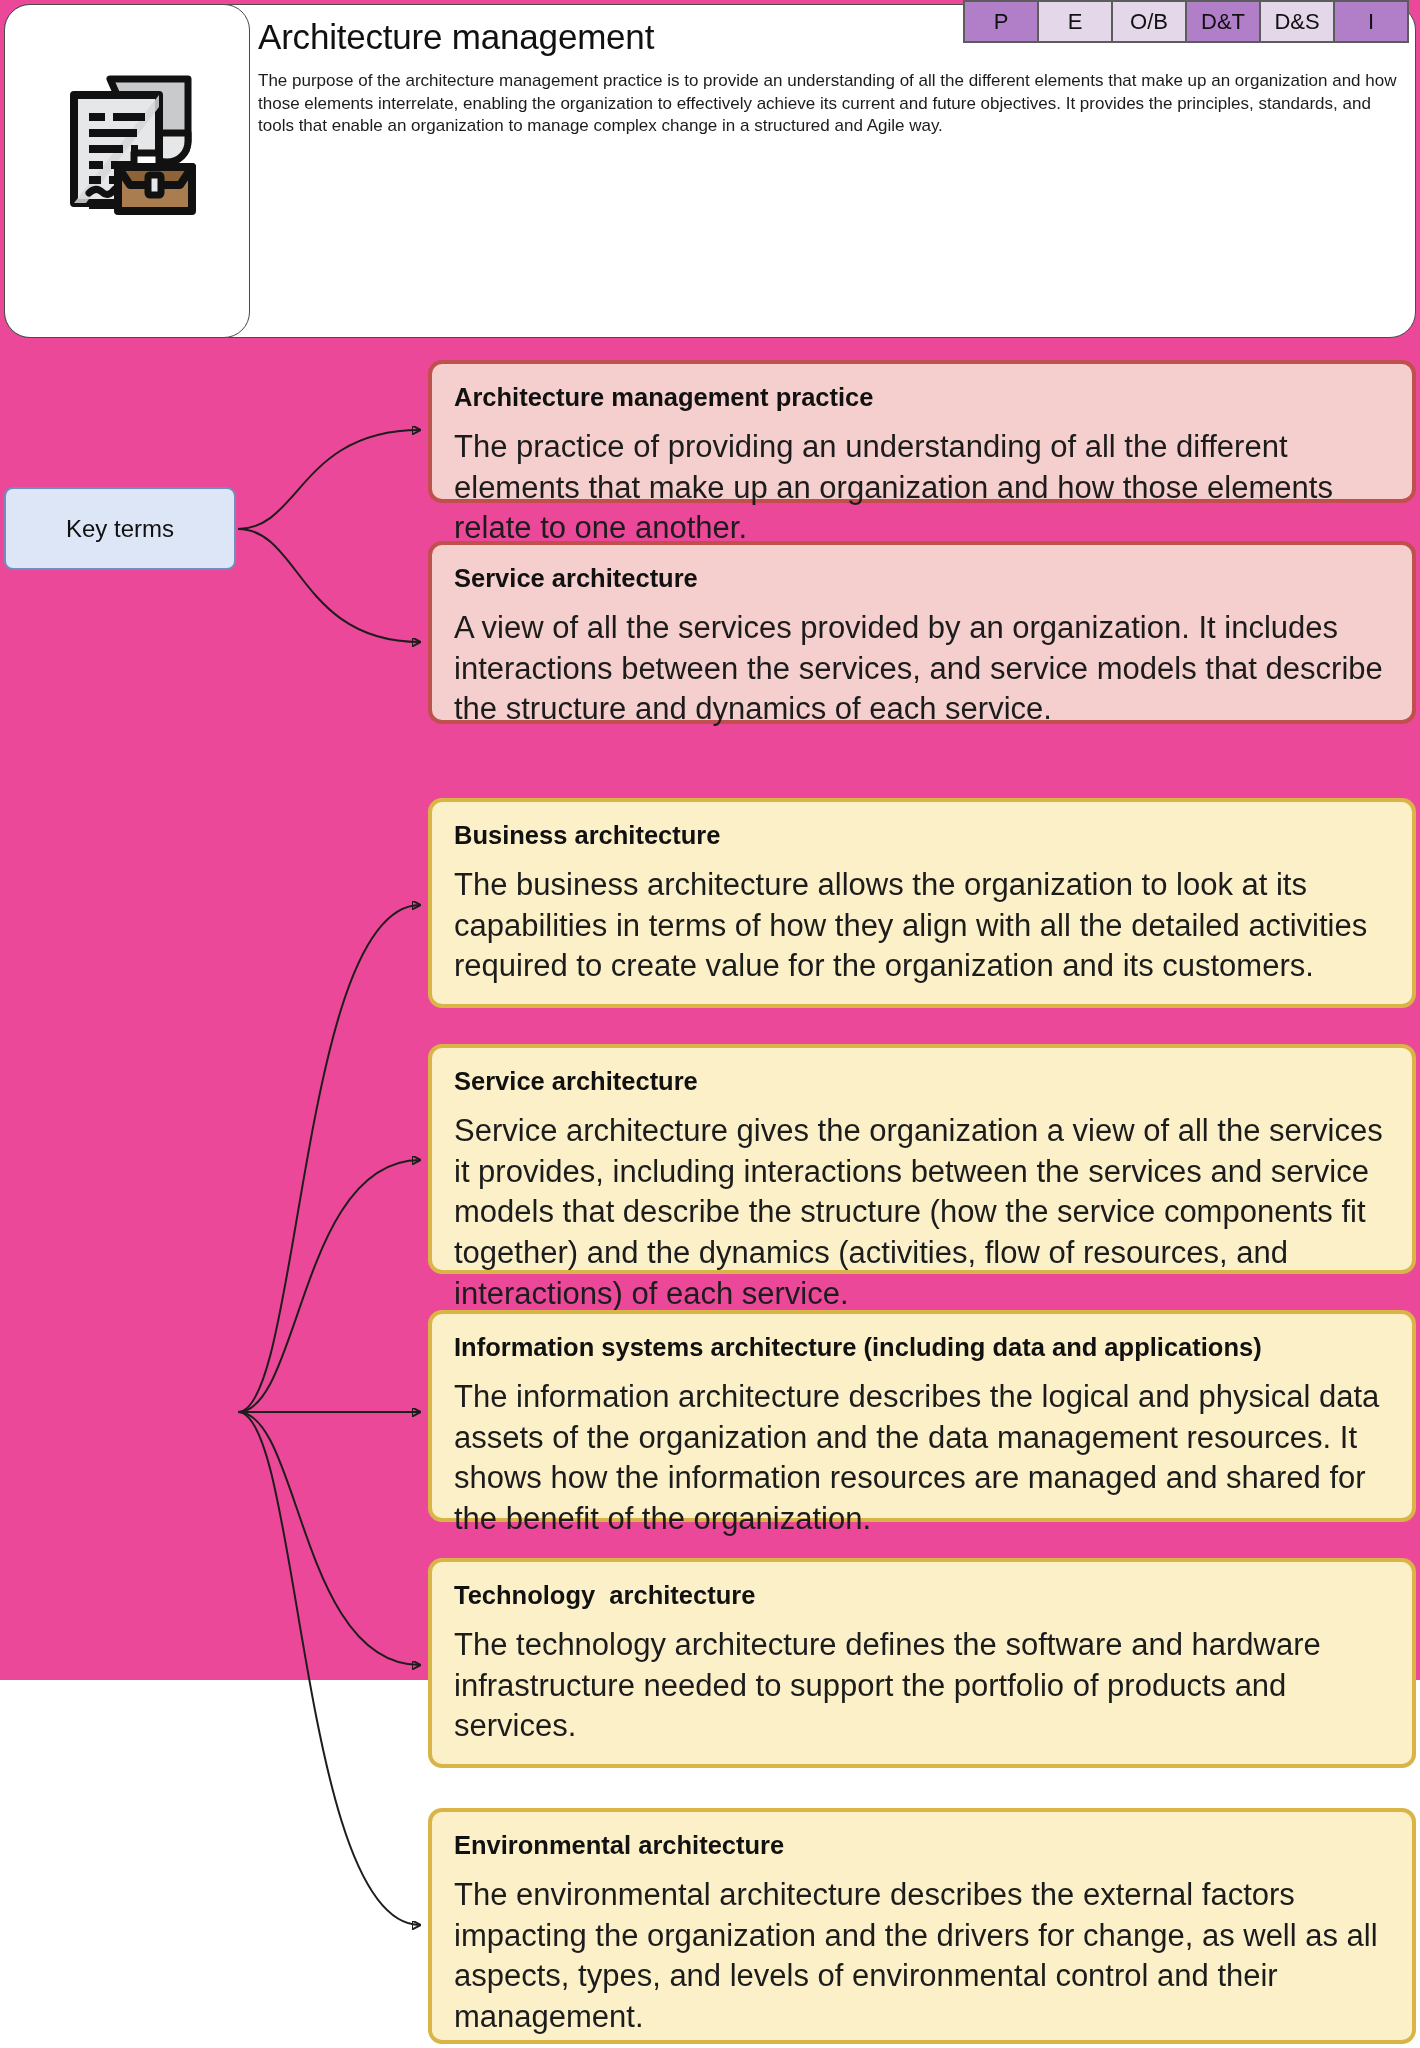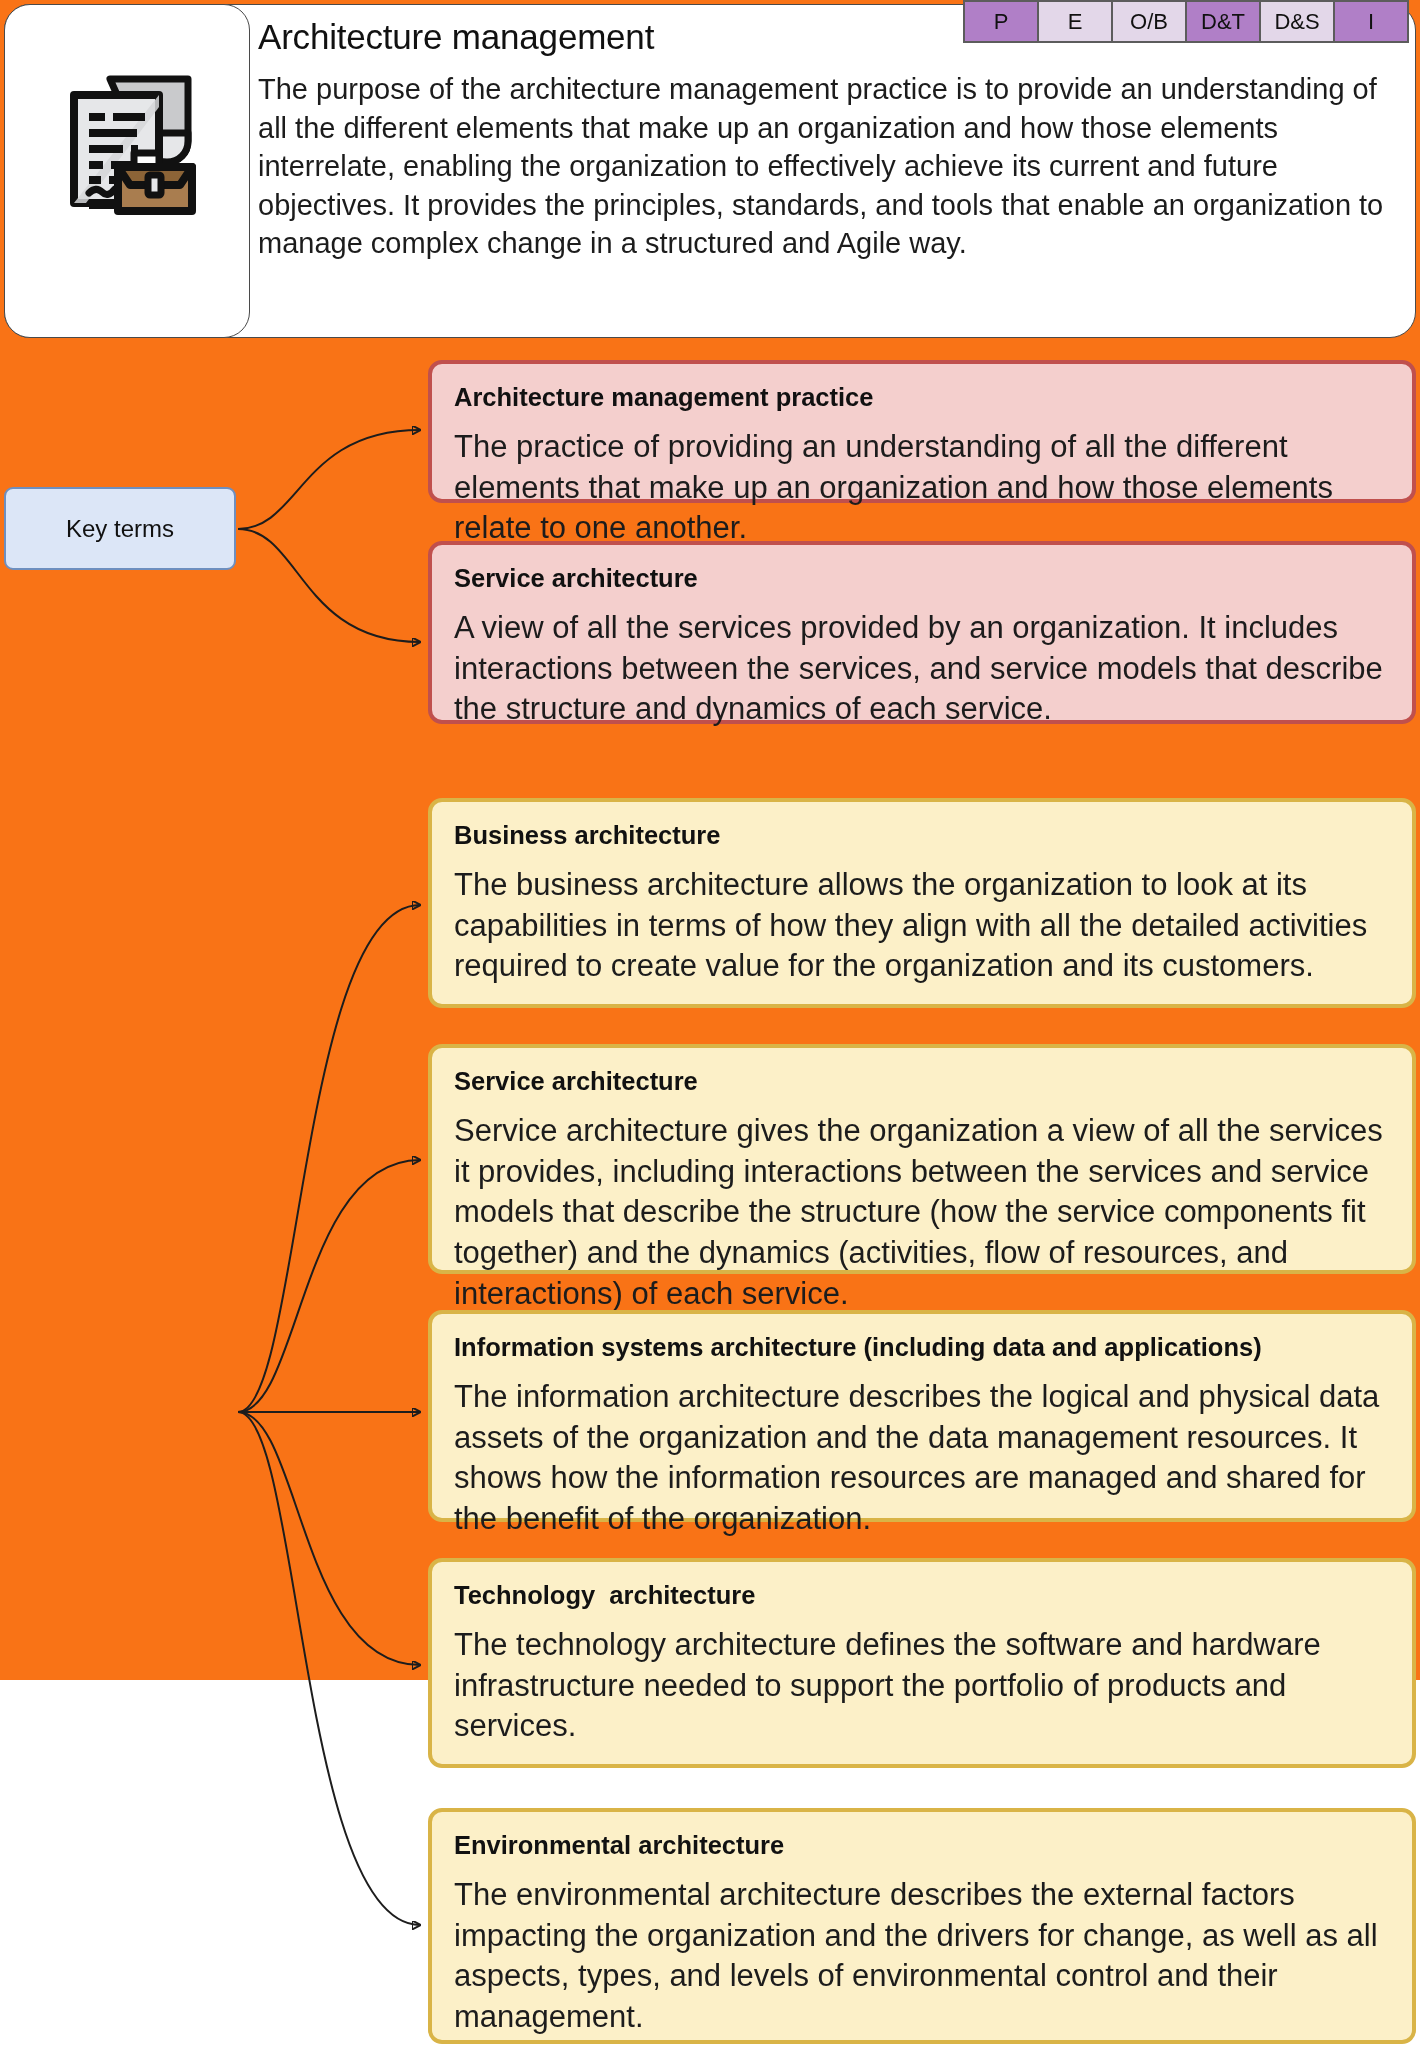--- a/index.html
+++ b/index.html
@@ -8,21 +8,21 @@
     height: 2048px;
     background: #ffffff;
     font-family: "Liberation Sans", sans-serif;
     color: #1a1a1a;
     overflow: hidden;
   }
   #page {
     position: relative;
     width: 1420px;
     height: 1680px;
-    background: #f97316;
+    background: #ec4899;
   }
 
   
   #header {
     position: absolute;
     left: 4px;
     top: 4px;
     width: 1412px;
     height: 334px;
   }
@@ -59,21 +59,21 @@
   }
   #header-title {
     font-size: 35px;
     font-weight: 400;
     letter-spacing: -0.2px;
     color: #111111;
     line-height: 1.2;
     margin-bottom: 12px;
   }
   #header-desc {
-    font-size: 29px;
+    font-size: 17px;
     line-height: 1.33;
     color: #1c1c1c;
     max-width: 1142px;
   }
 
   
   #badge-row {
     position: absolute;
     left: 963px;
     top: 0px;

